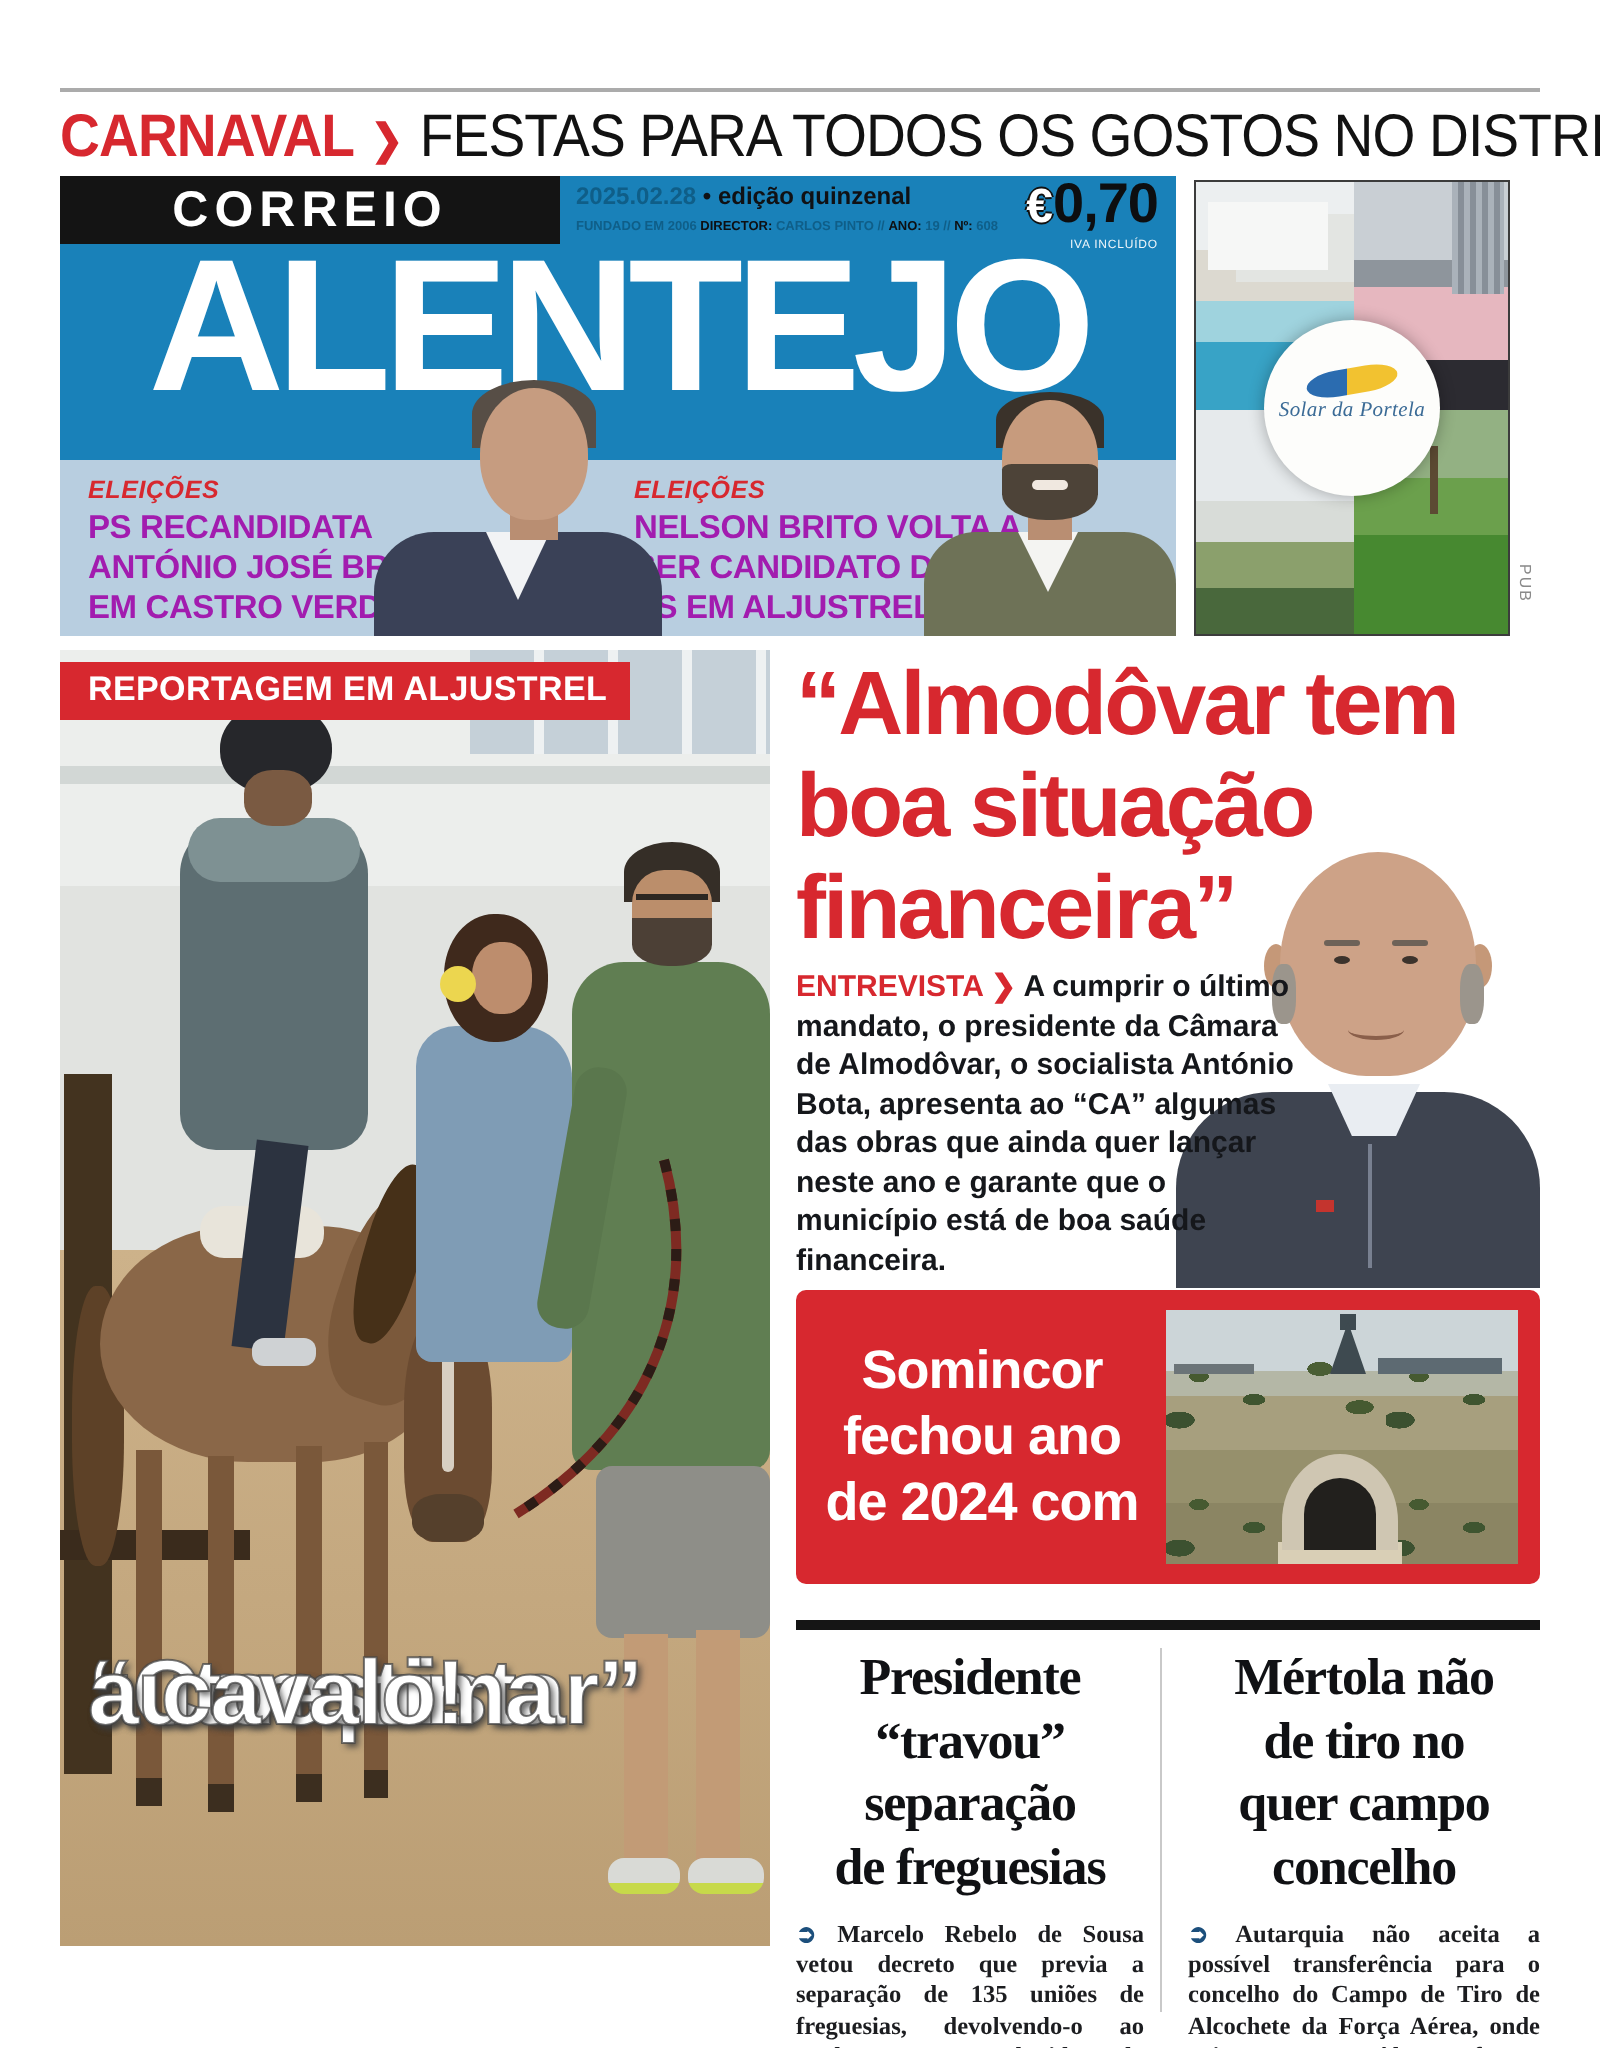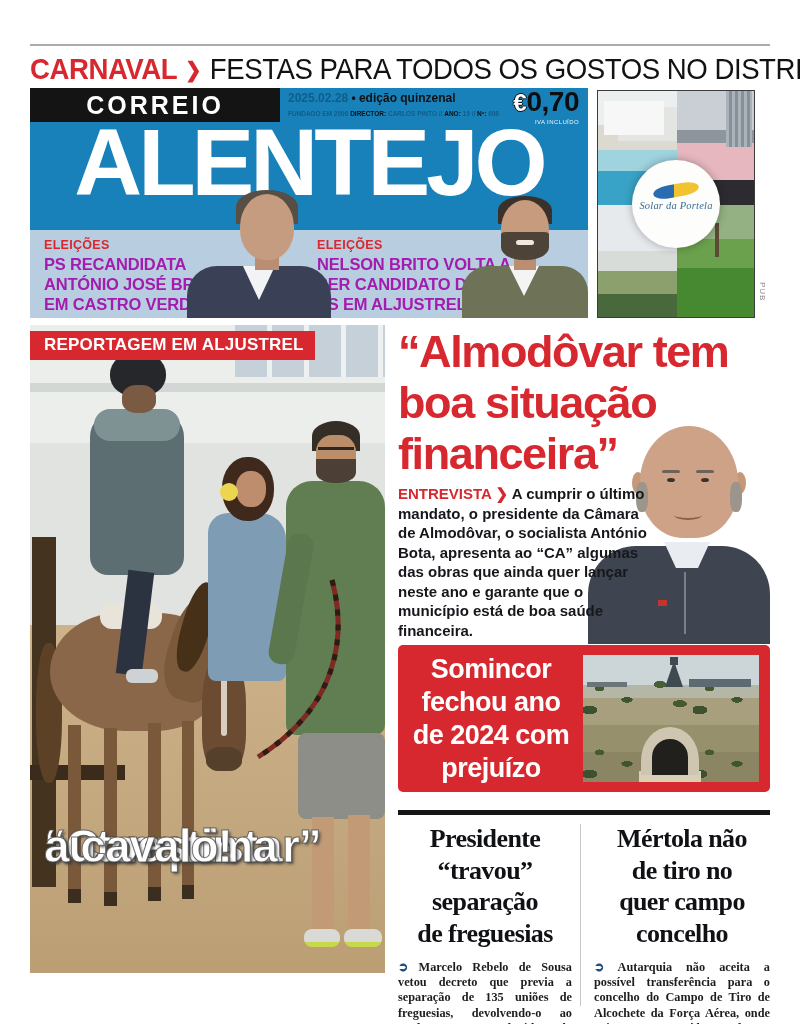--- a/index.html
+++ b/index.html
@@ -37,21 +37,21 @@
   .price .eur{font-size:24px;font-weight:700;color:#fff;
       text-shadow:1px 0 #111,-1px 0 #111,0 1px #111,0 -1px #111;}
   .price .amt{font-size:28px;font-weight:800;color:#0d0e10;letter-spacing:-.5px;}
   .price .vat{font-size:6px;color:#eef5fa;letter-spacing:.4px;line-height:7px;}
   .alentejo{position:absolute;left:50%;top:28px;transform:translateX(-50%);color:#fff;
       font-size:94px;font-weight:700;letter-spacing:-4px;line-height:1;white-space:nowrap;}
 
   
   .strip{position:absolute;left:30px;top:230px;width:558px;height:88px;background:var(--lblue);}
   .teaser{position:absolute;top:8px;}
-  .teaser .kick{color:var(--red);font-size:12.5px;font-weight:700;letter-spacing:.3px;margin-bottom:2px;}
+  .teaser .kick{color:var(--red);font-size:12.5px;font-weight:700;letter-spacing:.3px;margin-bottom:2px;font-style:italic;}
   .teaser .tl{color:#a21caf;font-size:16.5px;font-weight:700;line-height:20px;letter-spacing:-.2px;}
   .t1{left:14px;} .t2{left:287px;}
 
   
   .pol{position:absolute;z-index:6;}
   .pol div{position:absolute;}
   .pol1{left:183px;top:190px;width:152px;height:128px;}
   .pol1 .hair{left:53px;top:0;width:62px;height:34px;background:#574e46;border-radius:50% 50% 0 0;}
   .pol1 .face{left:57px;top:4px;width:54px;height:66px;background:#c69c80;border-radius:50% 50% 46% 46%;}
   .pol1 .neck{left:72px;top:62px;width:24px;height:18px;background:#b98e72;}
@@ -367,21 +367,20 @@
     <span class="kick">ENTREVISTA</span>
     <span class="arr">❯</span>
     <span>A cumprir o último mandato, o presidente da Câmara de Almodôvar, o socialista António Bota, apresenta ao “CA” algumas das obras que ainda quer lançar neste ano e garante que o município está de boa saúde financeira.</span>
   </div>
 
   <div class="somincor">
     <div class="som-text">
       <div>Somincor</div>
       <div>fechou ano</div>
       <div>de 2024 com</div>
-      <div>prejuízo</div>
     </div>
     <div class="som-photo">
       <div class="som-veg"></div>
       <div class="som-cab"></div>
         <div class="som-tower"></div>
       <div class="som-bldg"></div>
         <div class="som-bldg2"></div>
       <div class="som-road"></div>
       <div class="som-tunnel"></div>
       <div class="som-hole"></div>

